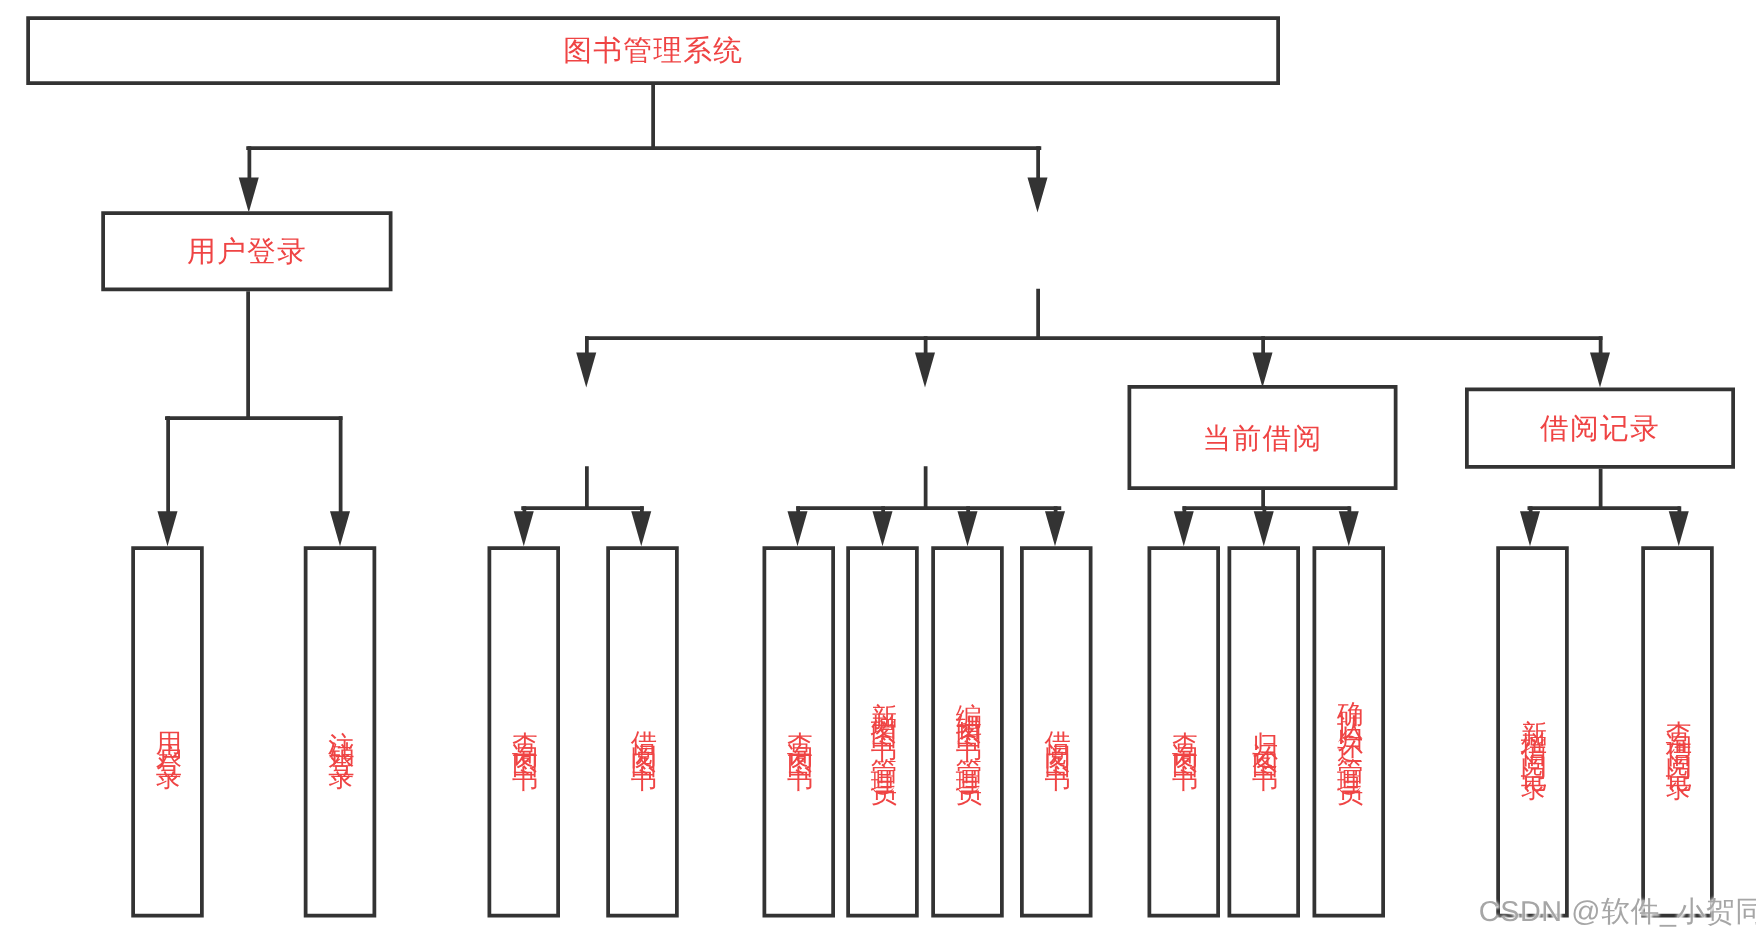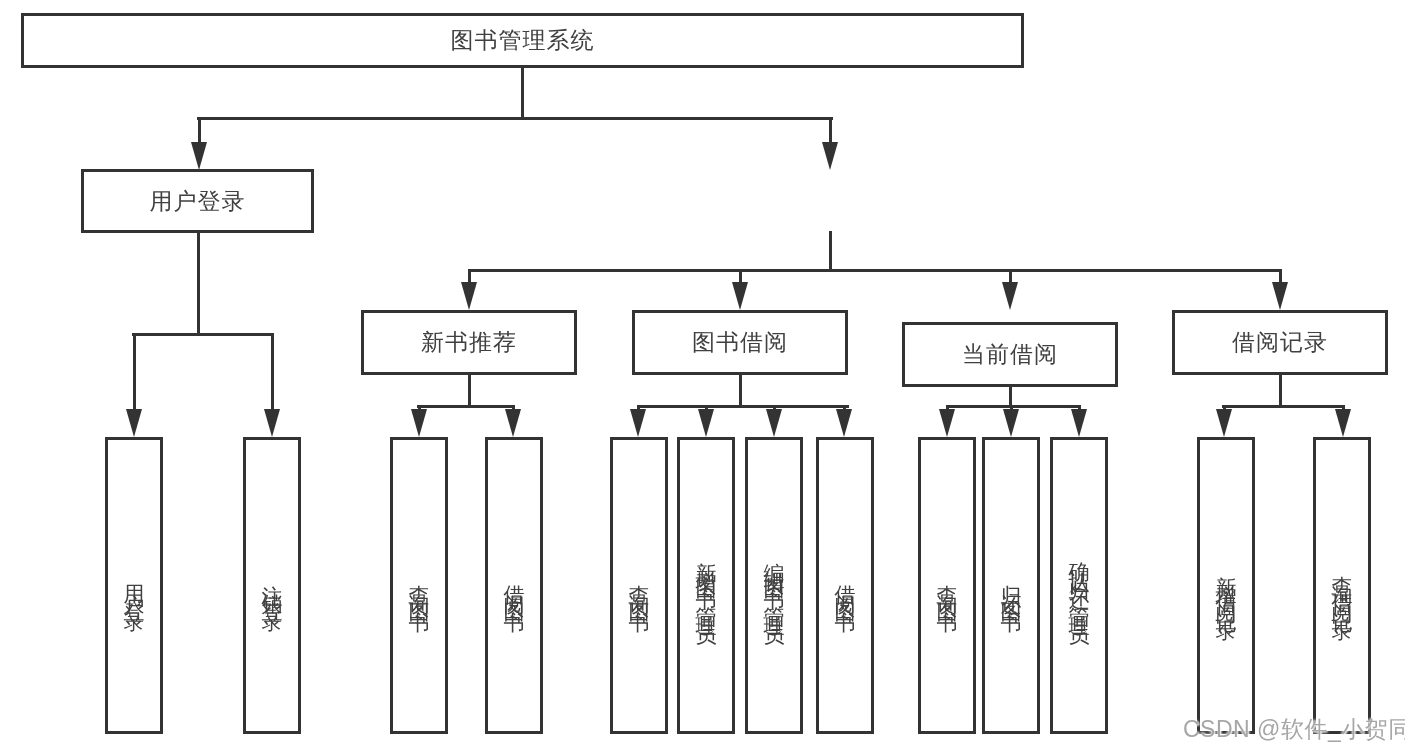--- a/index.html
+++ b/index.html
@@ -16,21 +16,21 @@
     overflow: hidden;
   }
   .box {
     position: absolute;
     box-sizing: border-box;
     border: 3px solid #333333;
     background: #ffffff;
     display: flex;
     align-items: center;
     justify-content: center;
-    color: #404040;
+    color: #ef4444;
     font-size: 23px;
     letter-spacing: 1px;
     z-index: 2;
     text-align: center;
   }
   .vbox {
     font-size: 21px;
     letter-spacing: 9px;
   }
   .vbox .vtext {
@@ -102,27 +102,21 @@
   <div class="hline" style="left:468px;top:269px;width:814px"></div>
   <div class="vline" style="left:468px;top:269px;height:16px"></div>
   <div class="arrow" style="left:461px;top:282px"></div>
   <div class="vline" style="left:739px;top:269px;height:16px"></div>
   <div class="arrow" style="left:732px;top:282px"></div>
   <div class="vline" style="left:1009px;top:269px;height:16px"></div>
   <div class="arrow" style="left:1002px;top:282px"></div>
   <div class="vline" style="left:1279px;top:269px;height:16px"></div>
   <div class="arrow" style="left:1272px;top:282px"></div>
 
-  <div class="box" style="left:361px;top:310px;width:216px;height:65px">
-    <span>新书推荐</span>
-  </div>
-  <div class="box" style="left:632px;top:310px;width:216px;height:65px">
-    <span>图书借阅</span>
-  </div>
-  <div class="box" style="left:902px;top:322px;width:216px;height:65px">
+  <div class="box" style="left:902px;top:308px;width:216px;height:84px">
     <span>当前借阅</span>
   </div>
   <div class="box" style="left:1172px;top:310px;width:216px;height:65px">
     <span>借阅记录</span>
   </div>
 
   <div class="vline" style="left:468px;top:373px;height:34px"></div>
   <div class="hline" style="left:417px;top:405px;width:98px"></div>
   <div class="vline" style="left:418px;top:405px;height:9px"></div>
   <div class="arrow" style="left:411px;top:409px"></div>

